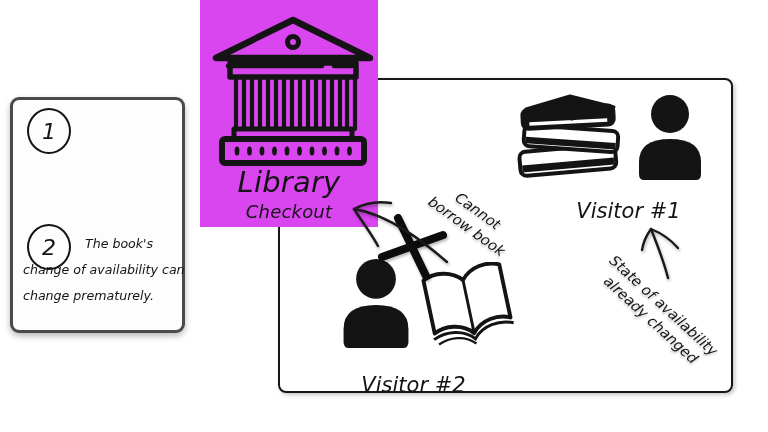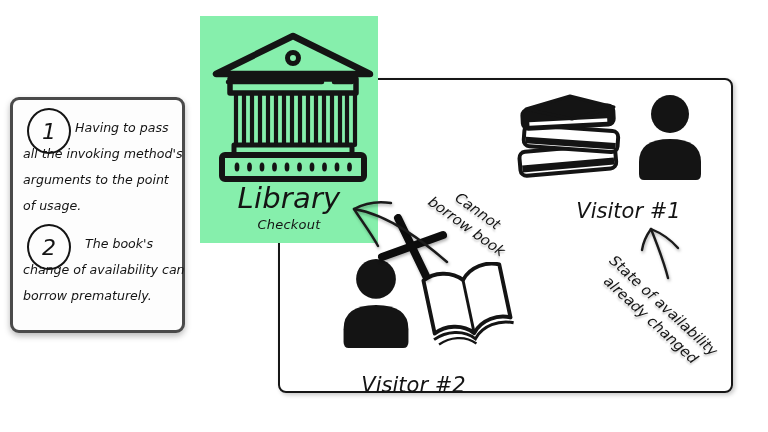--- a/index.html
+++ b/index.html
@@ -35,24 +35,24 @@
 
   
   .main-box{
     left:278px;top:78px;width:455px;height:315px;
     border:2.6px solid #161616;border-radius:8px;
     box-shadow:2px 2px 4px rgba(0,0,0,.22);
     box-sizing:border-box;background:transparent;z-index:1;
   }
 
   
-  .library-group{left:200px;top:16px;width:178px;height:227px;background:#86efac;z-index:2;}
+  .library-group{left:200px;top:0px;width:178px;height:227px;background:#d946ef;z-index:2;}
   .library-svg{position:absolute;left:10px;top:15px;}
   .library-title{position:absolute;left:1px;top:165px;width:176px;text-align:center;font-size:29px;font-style:italic;}
-  .library-subtitle{position:absolute;left:1px;top:201px;width:176px;text-align:center;font-size:13px;font-style:italic;}
+  .library-subtitle{position:absolute;left:1px;top:201px;width:176px;text-align:center;font-size:18px;font-style:italic;}
 
   
   .v-label{font-size:21px;font-style:italic;text-align:center;z-index:3;margin-top:16px;}
   .visitor1-label{left:556px;top:183px;width:145px;}
   .visitor2-label{left:341px;top:357px;width:145px;}
   svg.icon{position:absolute;z-index:3;}
 
   
   .annot{font-size:14.5px;line-height:19px;font-style:italic;text-align:center;
          text-shadow:1px 2px 2px rgba(0,0,0,.22);z-index:4;}
@@ -60,31 +60,25 @@
   .annot-state{left:582px;top:294px;width:150px;transform:rotate(42.5deg);}
   .soft{filter:drop-shadow(1px 2px 1.5px rgba(0,0,0,.3));}
 </style>
 </head>
 <body>
 
 <div class="abs main-box"></div>
 
 <div class="abs notes-panel">
   <div class="note-circle n1">1</div>
-  <div class="note-text t1">
-    <span class="note-line ind1">Having to pass</span>
-    <span class="note-line">all the invoking method's</span>
-    <span class="note-line">arguments to the point</span>
-    <span class="note-line">of usage.</span>
-  </div>
   <div class="note-circle n2">2</div>
   <div class="note-text t2">
     <span class="note-line ind2">The book's</span>
     <span class="note-line">change of availability can</span>
-    <span class="note-line">borrow prematurely.</span>
+    <span class="note-line">change prematurely.</span>
   </div>
 </div>
 
 <div class="abs library-group">
   <svg class="library-svg" width="166" height="152" viewBox="0 0 166 152">
     <g fill="none" stroke="#141414" stroke-linejoin="round" stroke-linecap="round">
       <path d="M83,5 L6,43 L160,43 Z" stroke-width="6.5"></path>
       <circle cx="83" cy="27" r="5.5" stroke-width="5"></circle>
       <path d="M18,51 H112" stroke-width="4.5"></path>
       <path d="M124,51 H142" stroke-width="4.5"></path>

